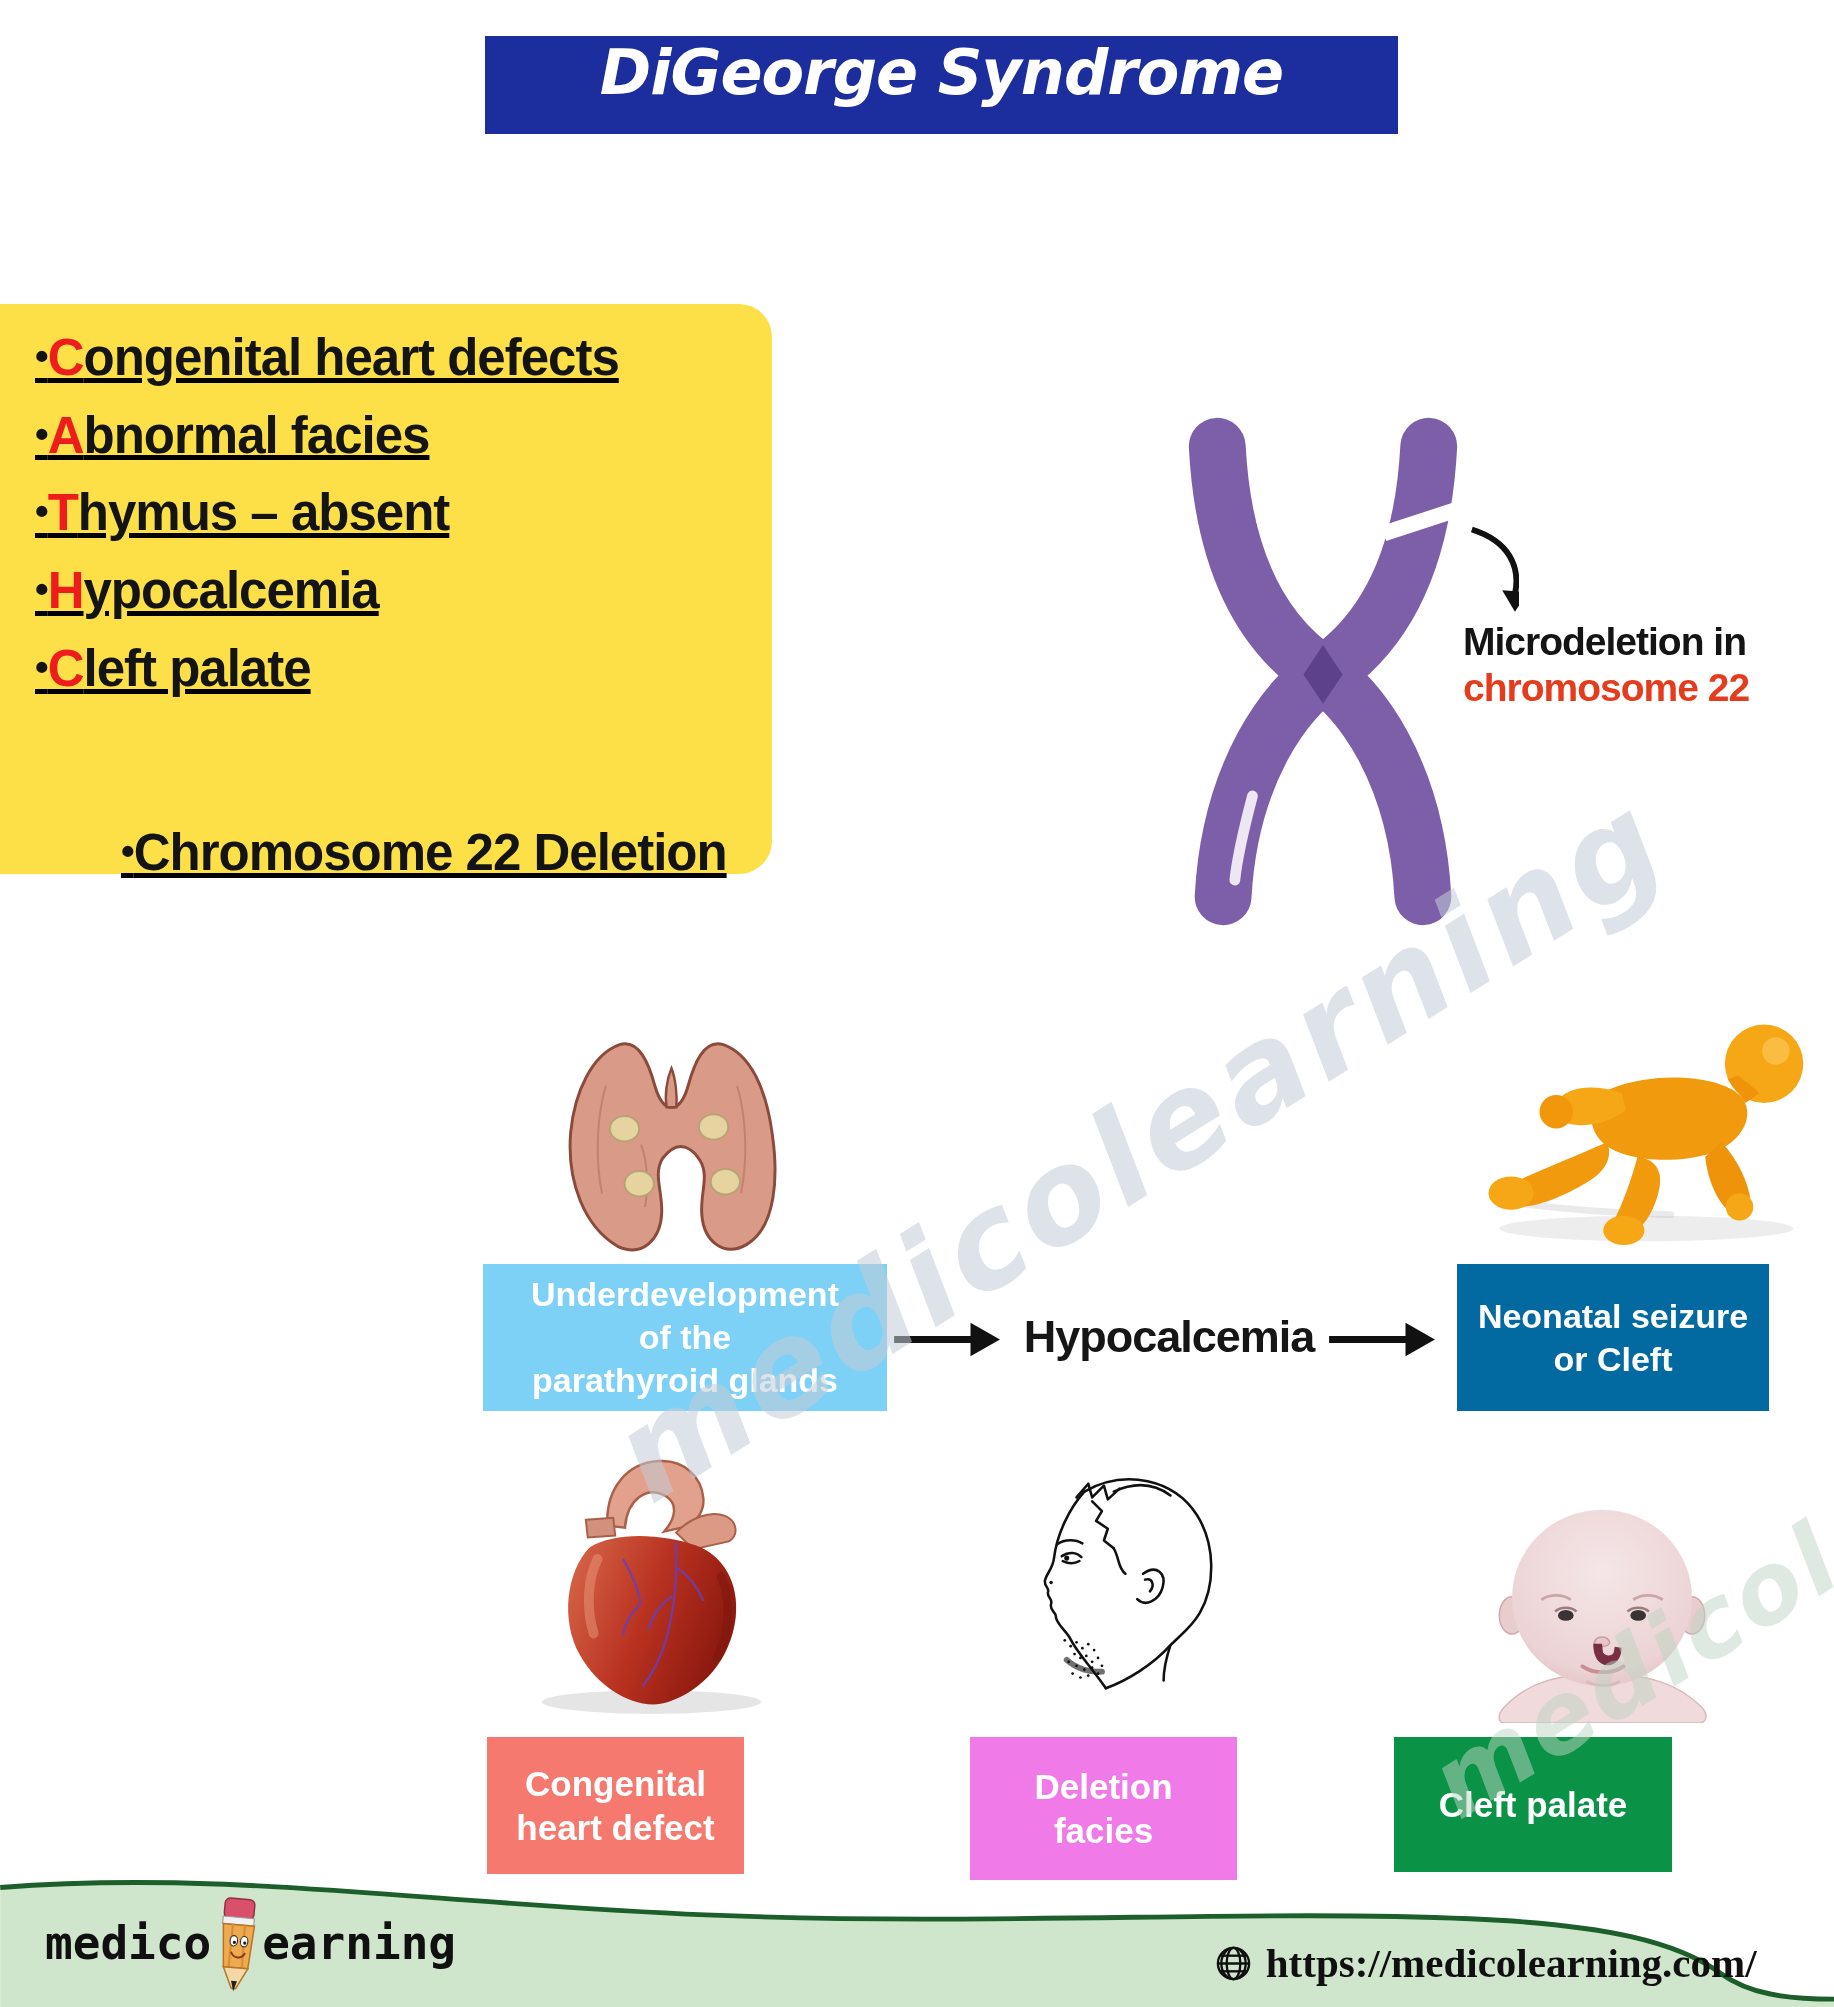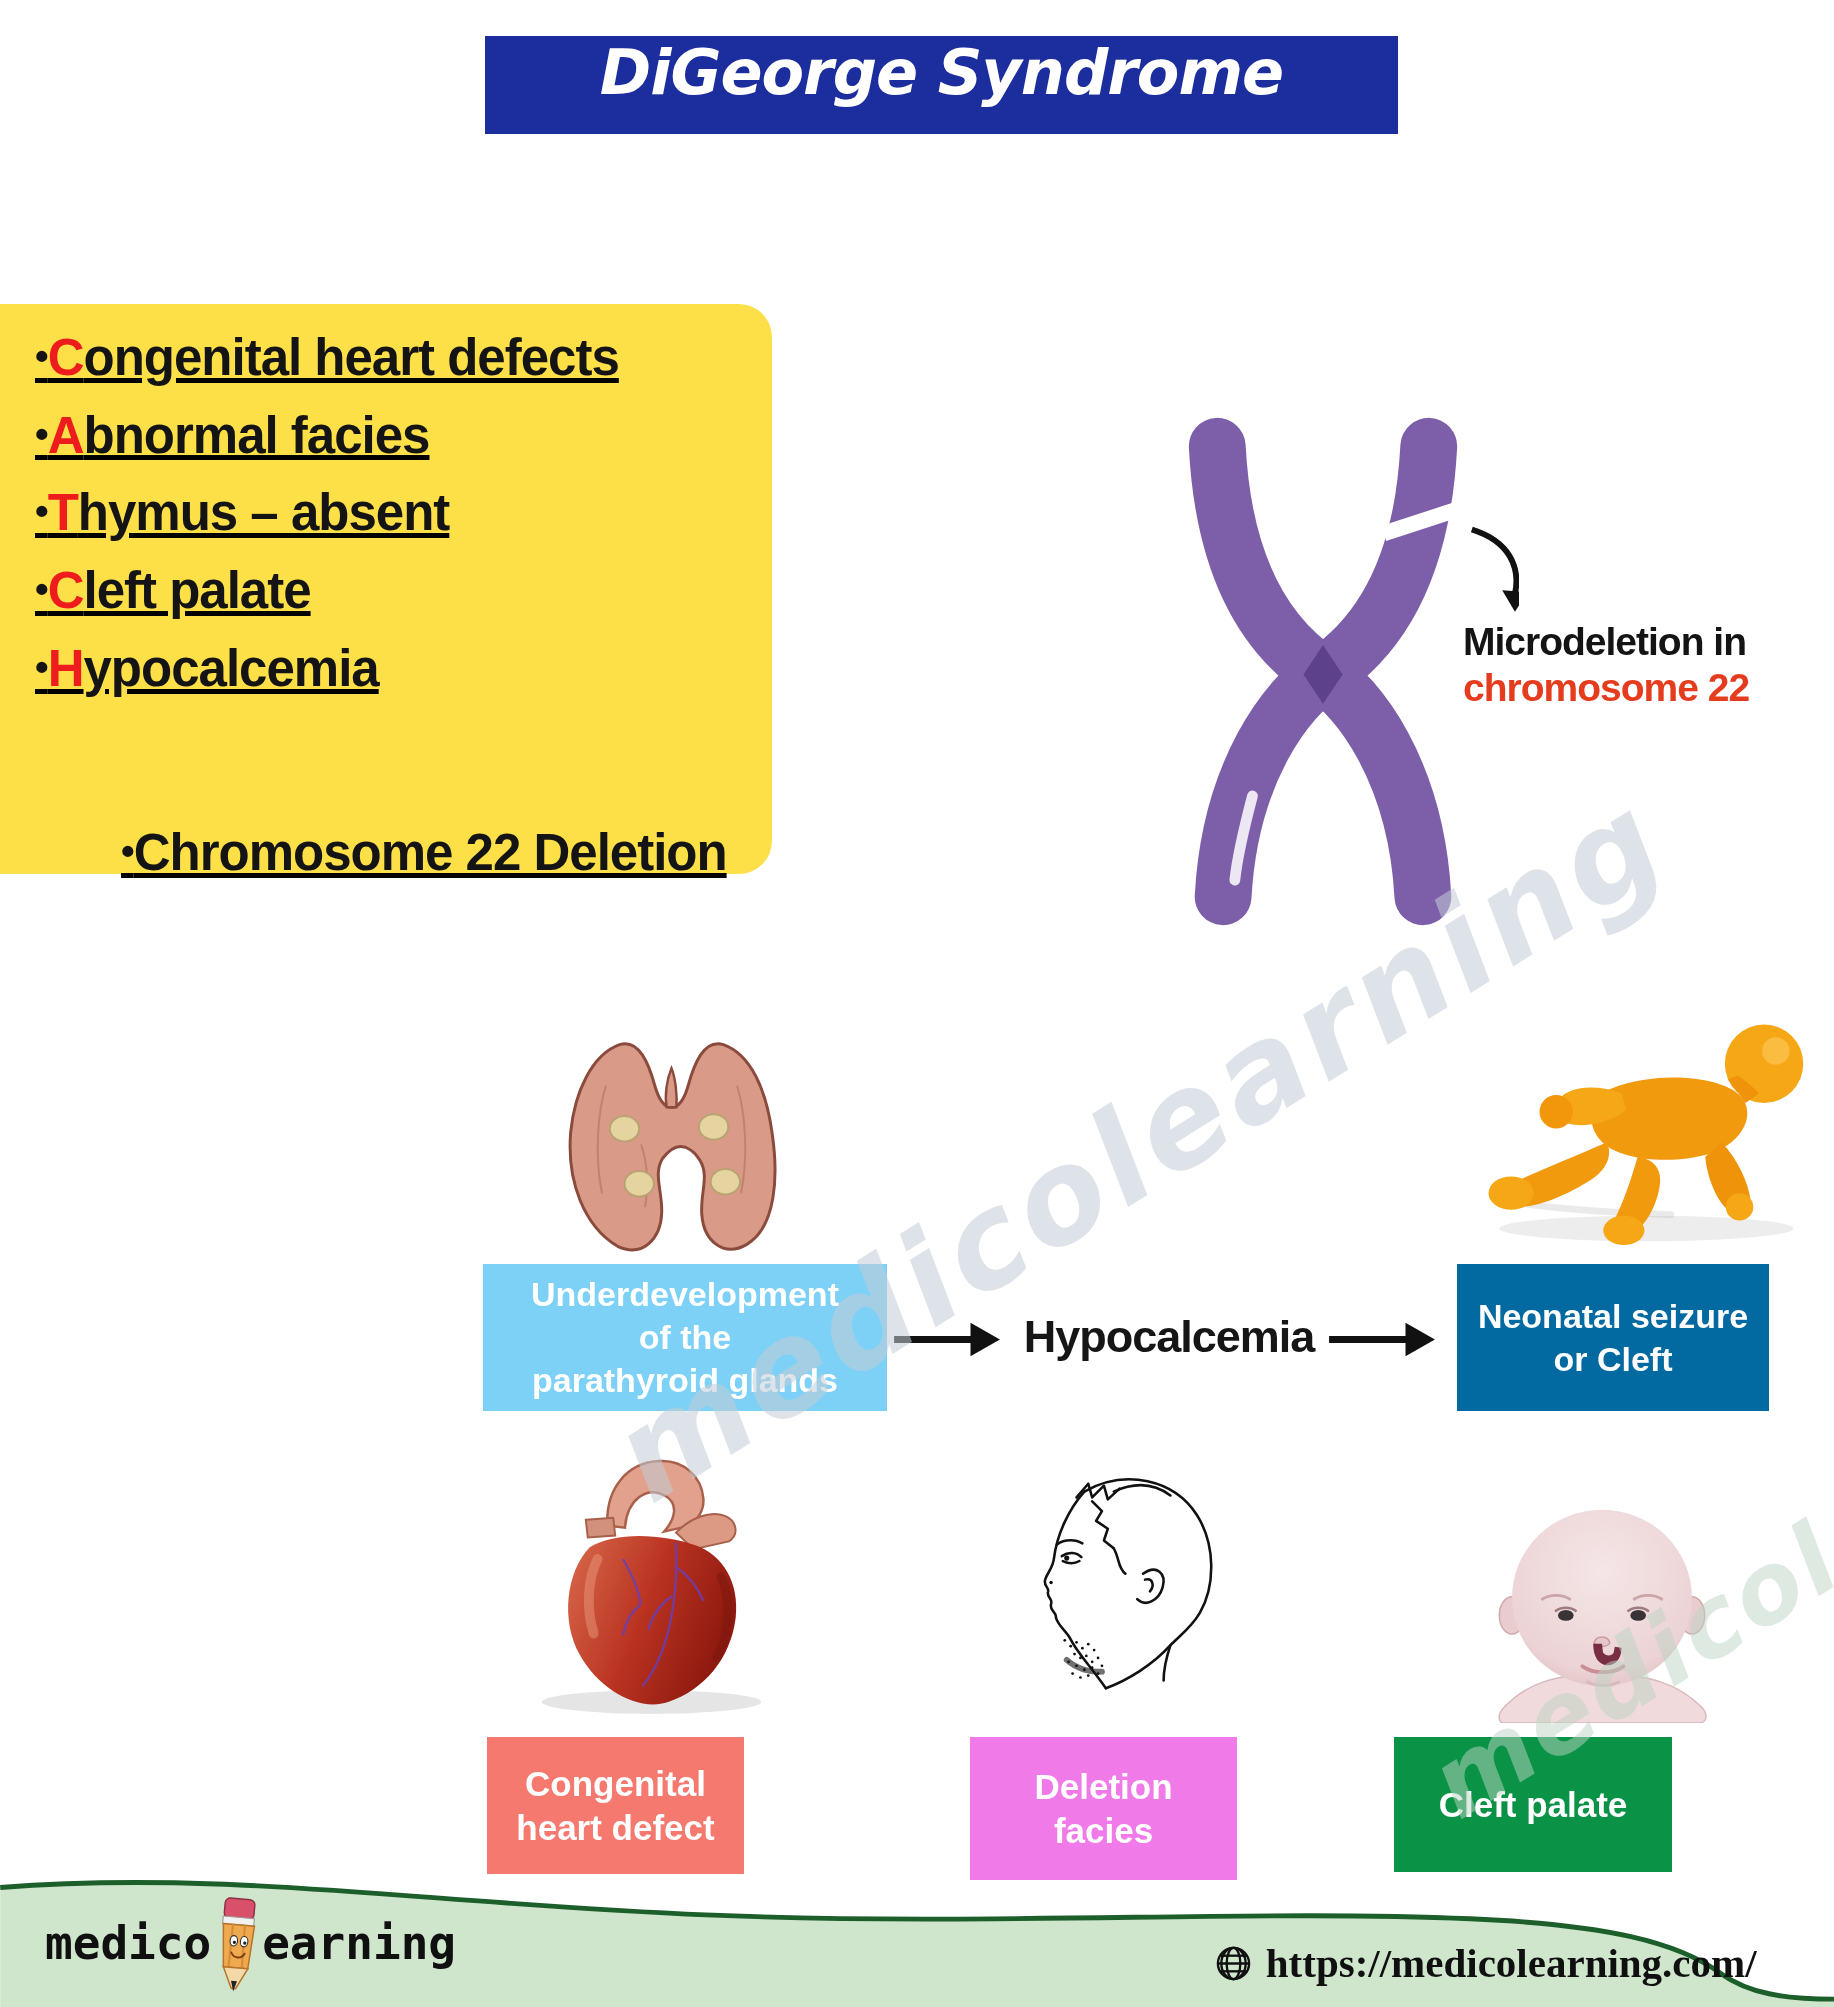--- a/index.html
+++ b/index.html
@@ -78,22 +78,22 @@
 <div id="canvas">
 
   <div class="abs" id="title-bar">
     <span>DiGeorge Syndrome</span>
   </div>
 
   <div class="abs" id="mnemonic-box">
     <div class="mn-item"><span class="mn-bullet">•</span><span class="mn-first">C</span><span>ongenital heart defects</span></div>
     <div class="mn-item"><span class="mn-bullet">•</span><span class="mn-first">A</span><span>bnormal facies</span></div>
     <div class="mn-item"><span class="mn-bullet">•</span><span class="mn-first">T</span><span>hymus – absent</span></div>
+    <div class="mn-item"><span class="mn-bullet">•</span><span class="mn-first">H</span><span>ypocalcemia</span></div>
     <div class="mn-item"><span class="mn-bullet">•</span><span class="mn-first">C</span><span>left palate</span></div>
-    <div class="mn-item"><span class="mn-bullet">•</span><span class="mn-first">H</span><span>ypocalcemia</span></div>
     <div class="mn-foot"><span class="mn-bullet">•</span><span>Chromosome 22 Deletion</span></div>
   </div>
 
   <svg class="abs" id="chromosome-wrap" width="392" height="519" viewBox="0 0 400 530">
     <path d="M 92,35 C 100,190 165,245 200,268 C 235,291 295,365 302,495" stroke="#7d5fa9" stroke-width="58" stroke-linecap="round" fill="none"></path>
     <path d="M 308,35 C 300,190 235,245 200,268 C 165,291 105,365 98,495" stroke="#7d5fa9" stroke-width="58" stroke-linecap="round" fill="none"></path>
     <path d="M 262,124 L 348,96" stroke="#ffffff" stroke-width="16" fill="none"></path>
     <path d="M 200,238 L 220,268 L 200,298 L 180,268 Z" fill="#5a3e85" opacity="0.9"></path>
     <path d="M 128,392 C 118,430 112,458 110,478" stroke="#ffffff" stroke-width="11" stroke-linecap="round" fill="none" opacity="0.85"></path>
     <g>

